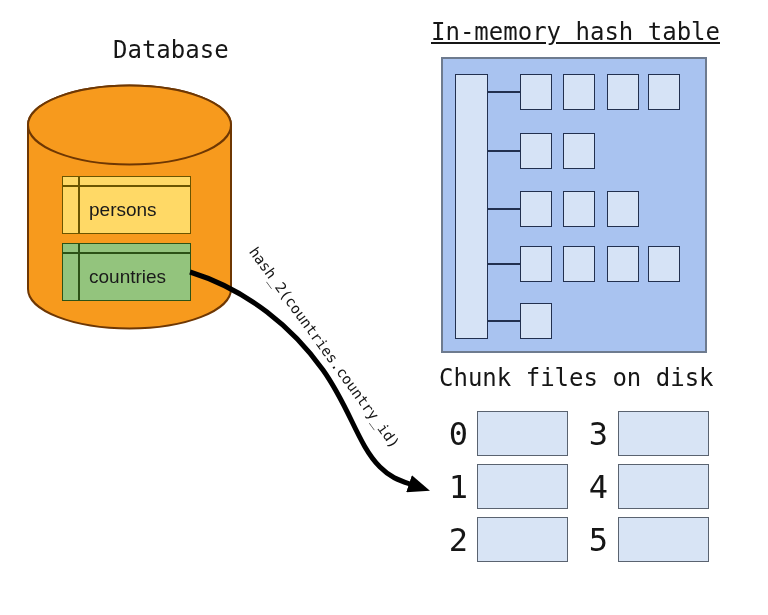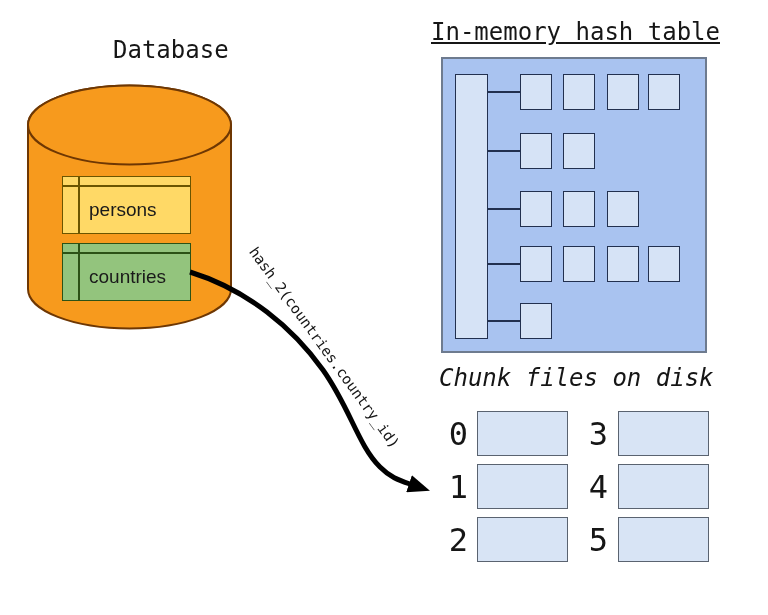--- a/index.html
+++ b/index.html
@@ -4,21 +4,21 @@
 <style>
   html,body{margin:0;padding:0;background:#ffffff;}
   .canvas{position:relative;width:768px;height:615px;background:#ffffff;overflow:hidden;
           font-family:"DejaVu Sans Mono",monospace;color:#111;}
   .bg-svg{position:absolute;left:0;top:0;}
 
   .title{position:absolute;font-family:"DejaVu Sans Mono",monospace;font-size:24px;
          color:#161616;white-space:nowrap;}
   .db-title{left:68px;top:36px;margin-left:45px;}
   .hash-title{left:431px;top:18px;text-decoration:underline;}
-  .chunk-title{left:439px;top:364px;font-style:italic;}
+  .chunk-title{left:439px;top:364px;}
 
   
   .dbtable{position:absolute;width:129px;height:58px;box-sizing:border-box;}
   .persons{left:62px;top:176px;background:#FFD966;border:1.5px solid #6b5500;}
   .countries{left:62px;top:243px;background:#93C47D;border:1.5px solid #2c5216;}
   .hline{position:absolute;left:0;top:8px;width:100%;height:1.5px;}
   .vline{position:absolute;left:15px;top:0;width:1.5px;height:100%;}
   .persons .hline,.persons .vline{background:#6b5500;}
   .countries .hline,.countries .vline{background:#2c5216;}
   .t-label{position:absolute;left:16px;top:9px;right:0;bottom:0;display:flex;align-items:center;

